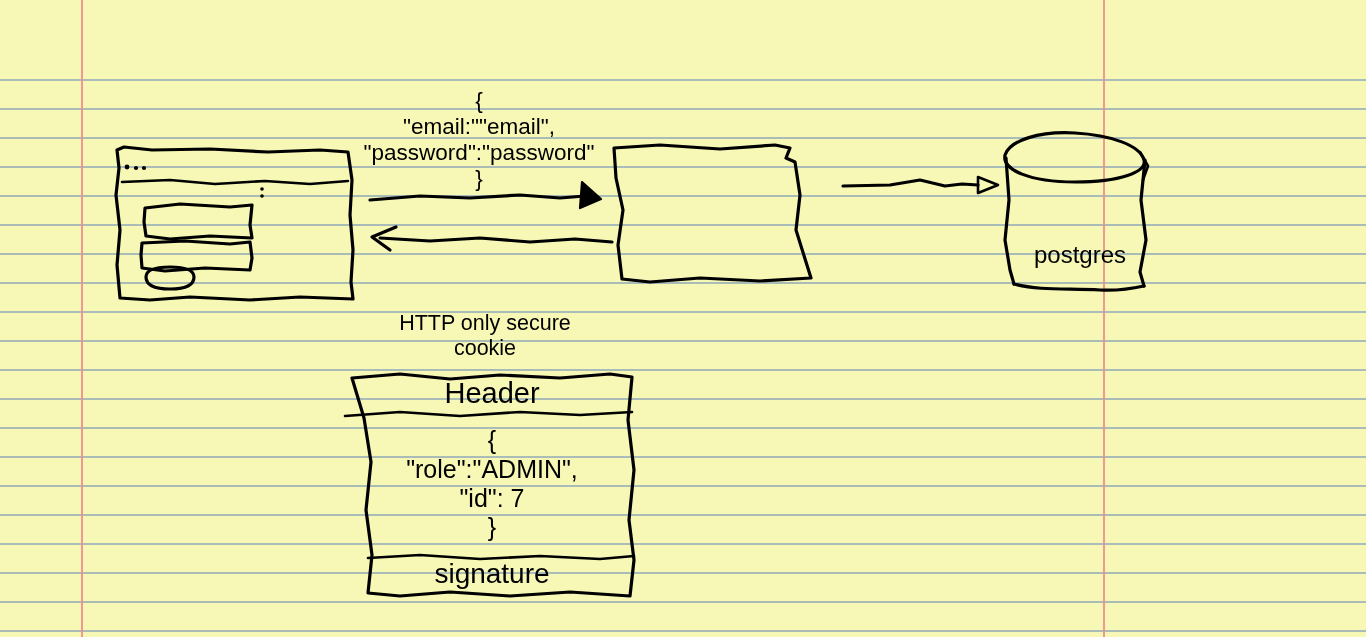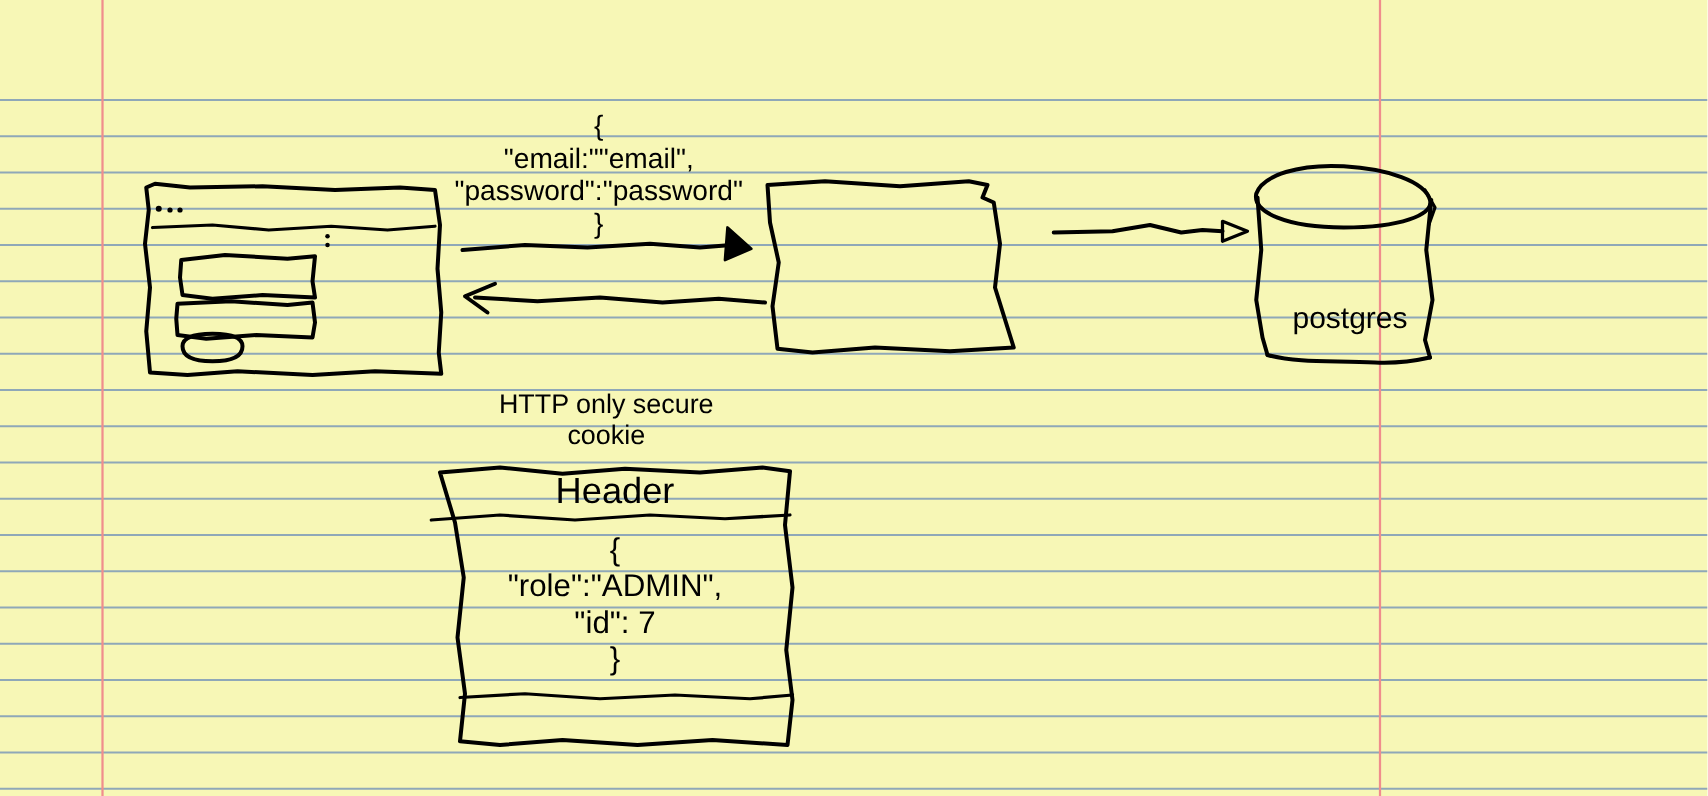--- a/index.html
+++ b/index.html
@@ -214,14 +214,15 @@
   <div class="label" id="label-jwt-header">Header</div>
 
   <div class="label" id="label-cookie">HTTP only secure
 cookie</div>
 
   <div class="label" id="label-jwt-payload">{
 "role":"ADMIN",
 "id": 7
 }</div>
 
+  <div class="label" id="label-jwt-signature">signature</div>
 
 </div>
 
 </body></html>

